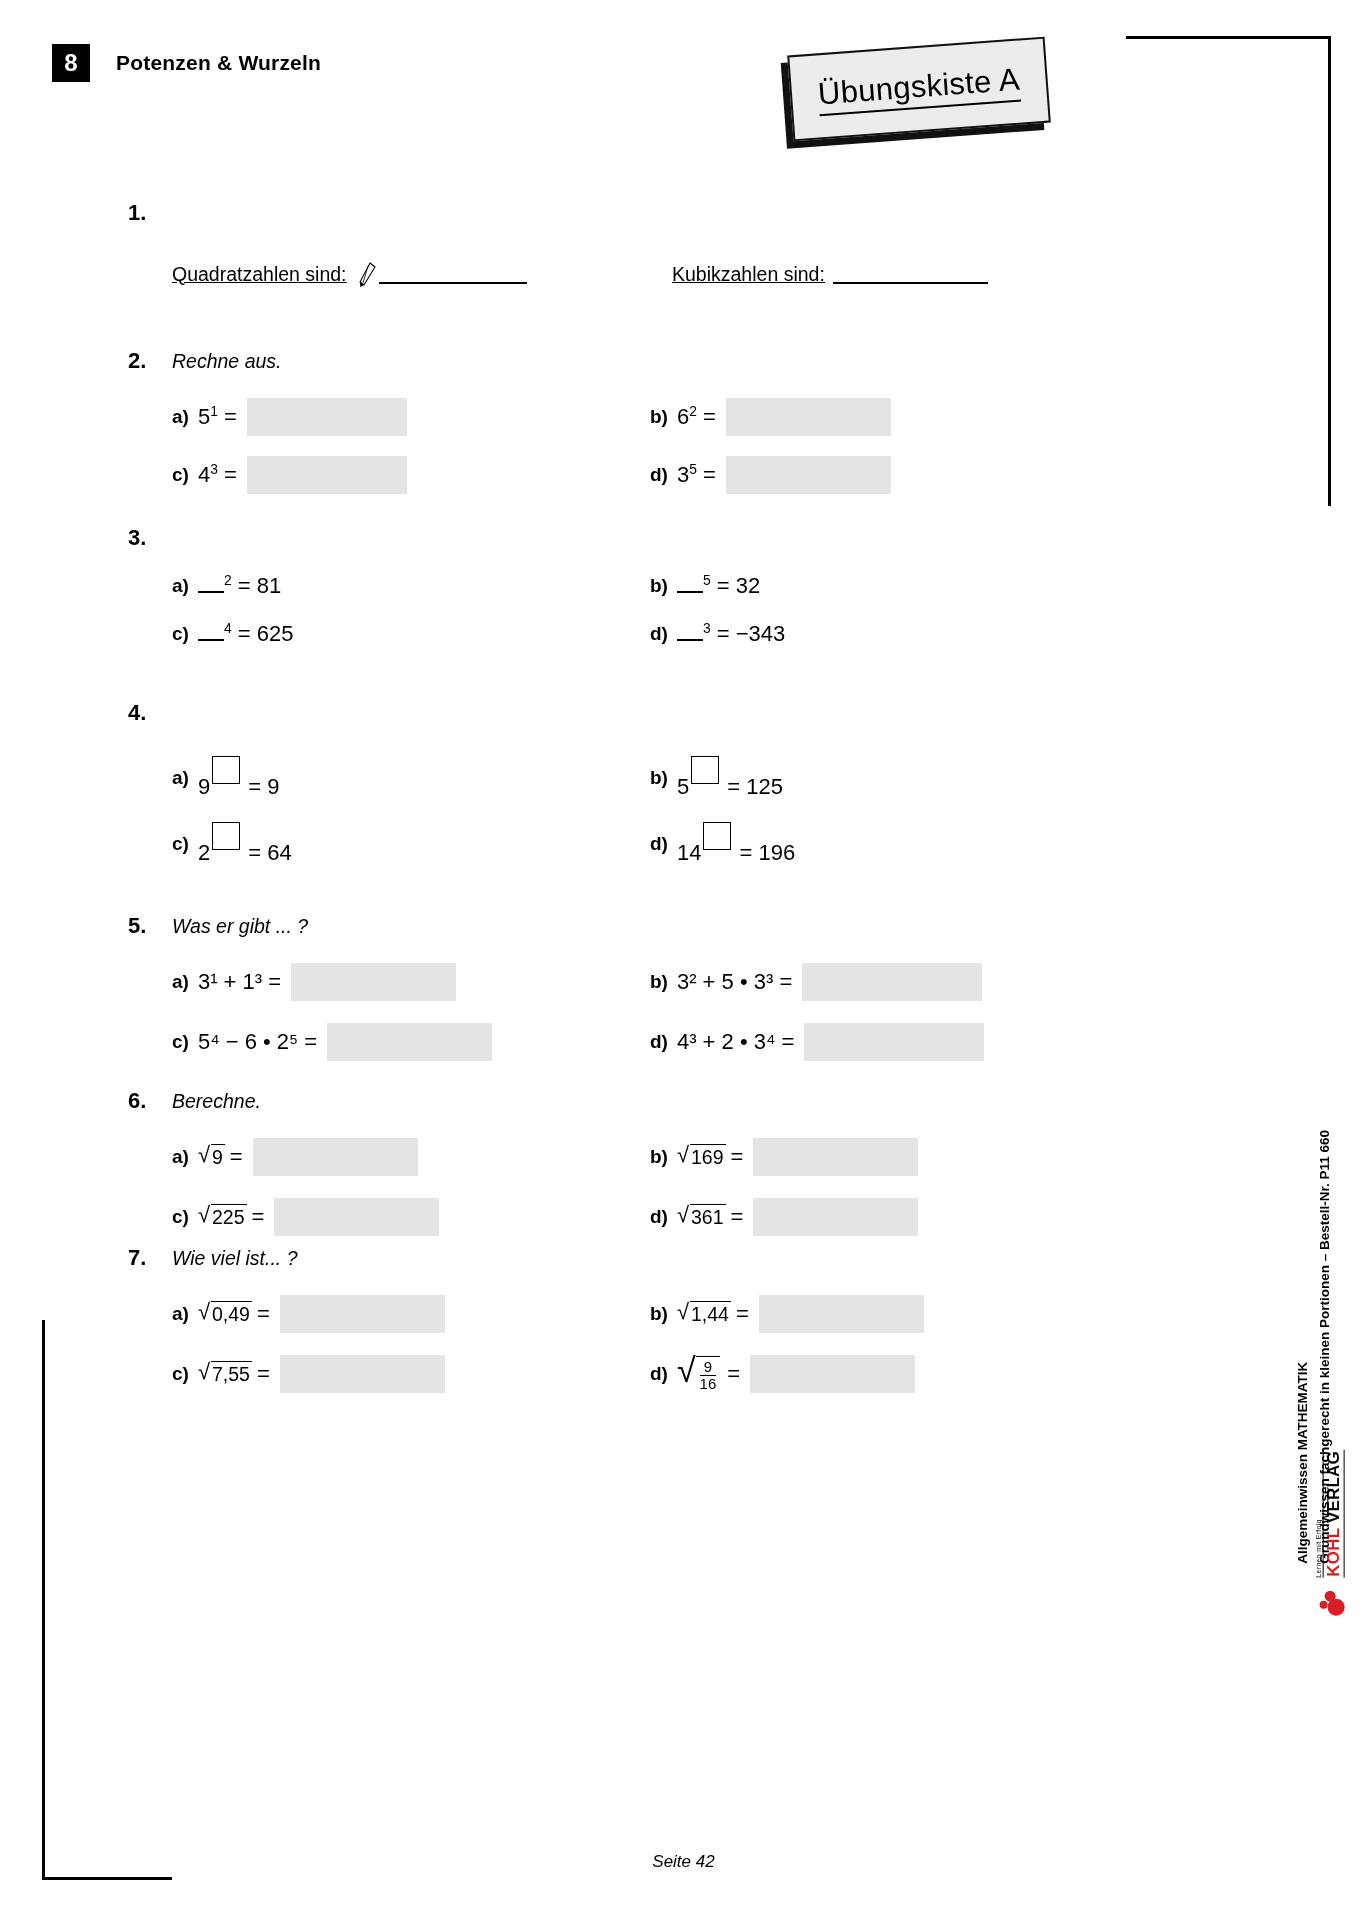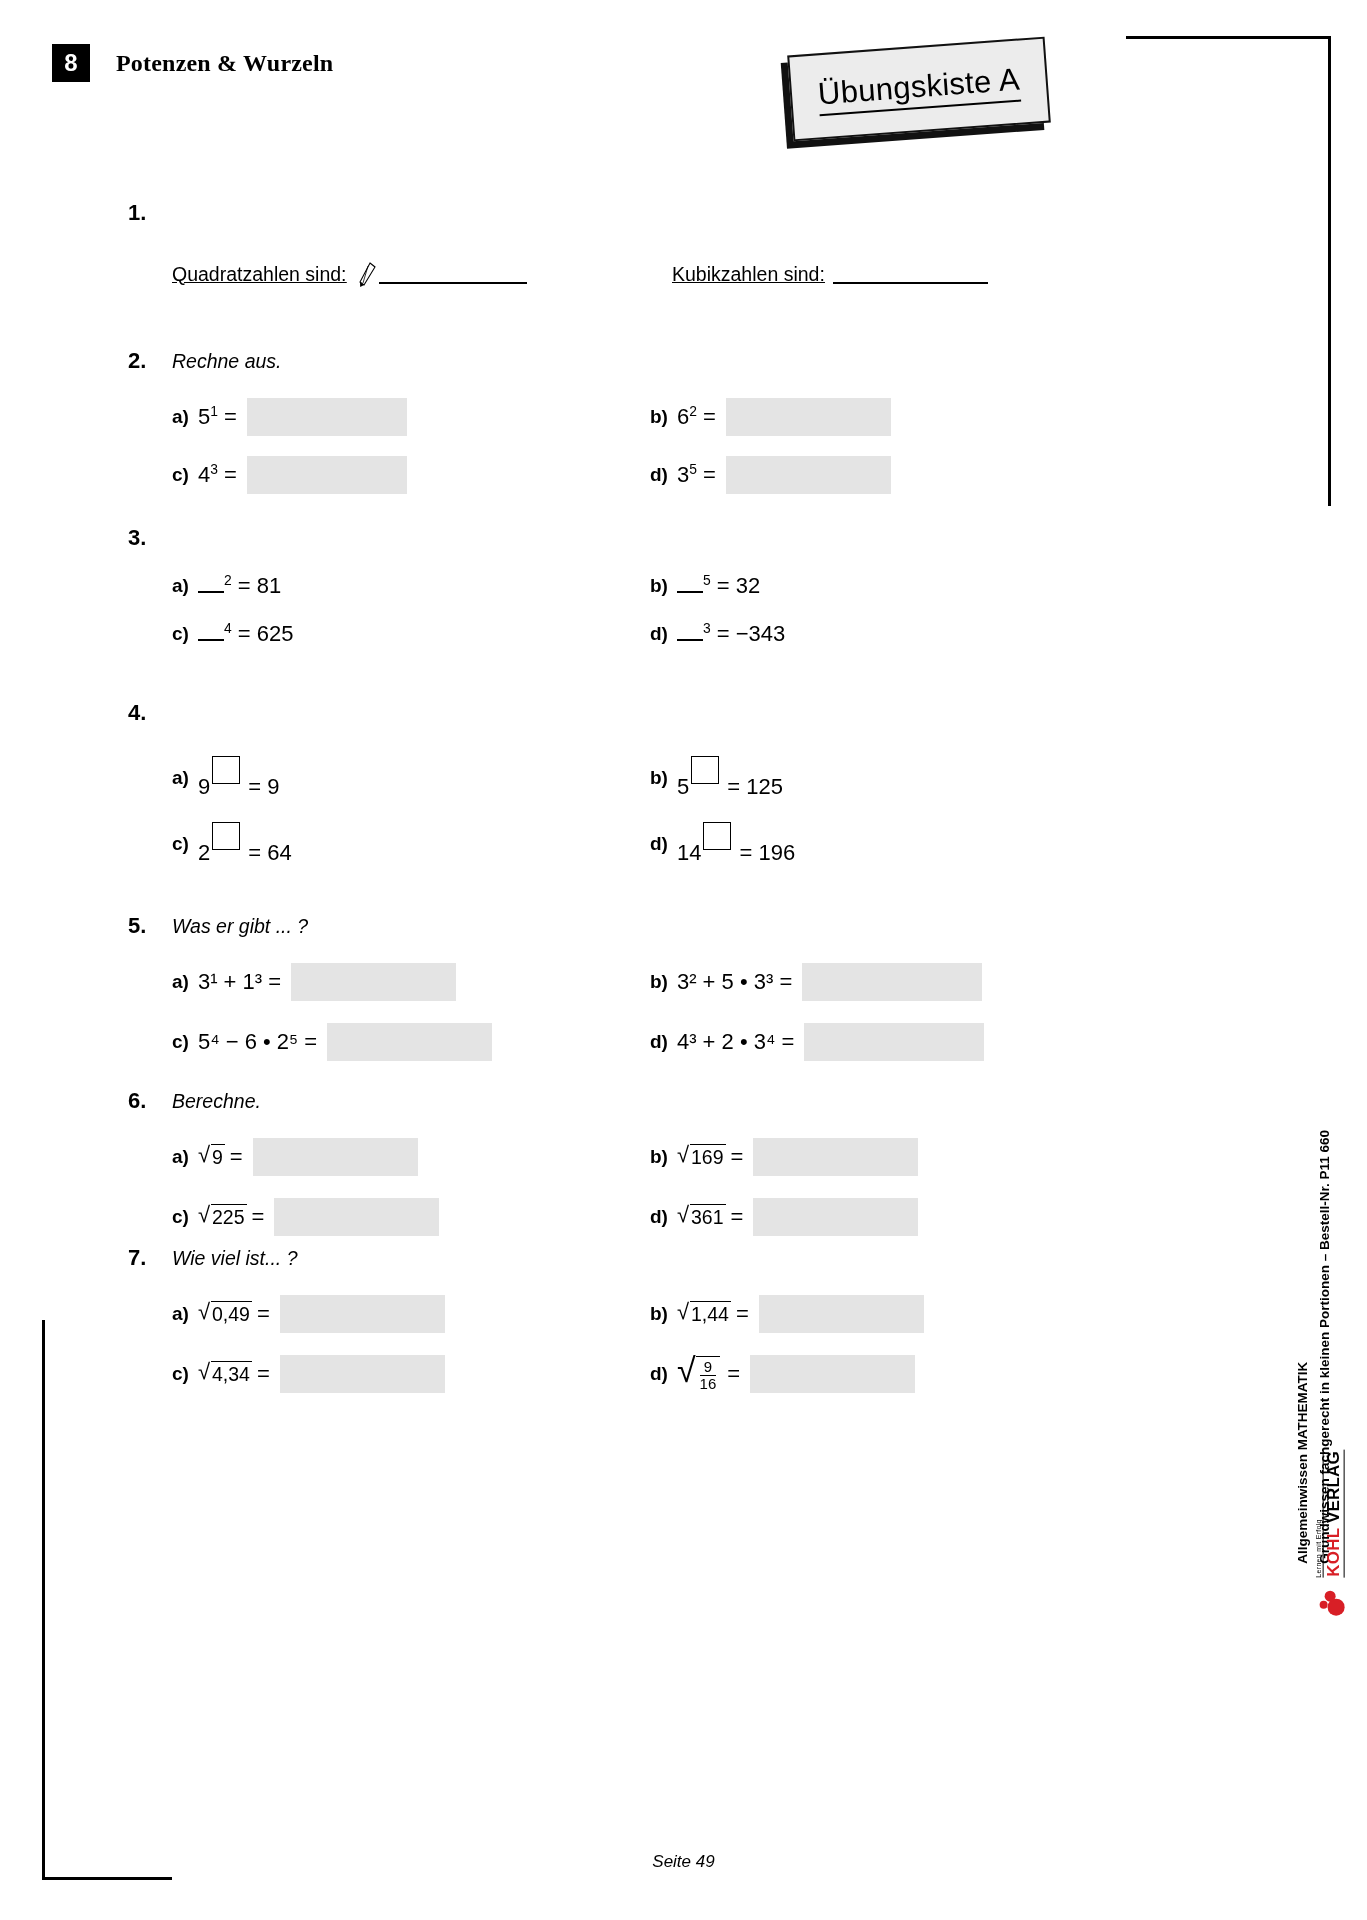--- a/index.html
+++ b/index.html
@@ -28,21 +28,21 @@
   }
 
   
   .header { position: absolute; top: 44px; left: 52px; display: flex; align-items: center; }
   .chapter-badge {
     width: 38px; height: 38px; background: #000; color: #fff;
     font-size: 24px; font-weight: bold;
     display: flex; align-items: center; justify-content: center;
   }
   .chapter-title {
-    margin-left: 26px; font-size: 24px; font-weight: bold; letter-spacing: .2px; font-family: Liberation Serif, serif;
+    margin-left: 26px; font-size: 21px; font-weight: bold; letter-spacing: .2px;
   }
 
   
   .uebungskiste-wrap {
     position: absolute; top: 46px; left: 790px;
     transform: rotate(-4.2deg);
   }
   .uebungskiste {
     position: relative;
     width: 258px; height: 86px;
@@ -355,21 +355,21 @@
           </span>
         <span class="expr" style="margin-left:5px;">=</span>
         <span class="ansbox w165"></span>
       </div>
     </div>
     <div class="row" style="margin-left:44px; margin-top:22px;">
       <div class="col">
         <span class="lbl">c)</span>
         <span class="root">
             <span class="radic">√</span>
-            <span class="rad-body">4,34</span>
+            <span class="rad-body">7,55</span>
           </span>
         <span class="expr" style="margin-left:5px;">=</span>
         <span class="ansbox w165"></span>
       </div>
       <div class="col">
         <span class="lbl">d)</span>
         <span class="root-big">
           <span class="radic-big">√</span>
           <span class="rad-body-big">
             <span class="frac">
@@ -394,15 +394,15 @@
       <div class="dot-a"></div>
         <div class="dot-b"></div>
         <div class="dot-c"></div>
     </div>
     <div class="logo-text">
       <div class="logo-tag">Lernen mit Erfolg</div>
       <div class="logo-main"><span class="kohl">KOHL</span><span> VERLAG</span></div>
     </div>
   </div>
 
-  <div class="footer">Seite 49</div>
+  <div class="footer">Seite 42</div>
 
 </div>
 
 </body></html>

